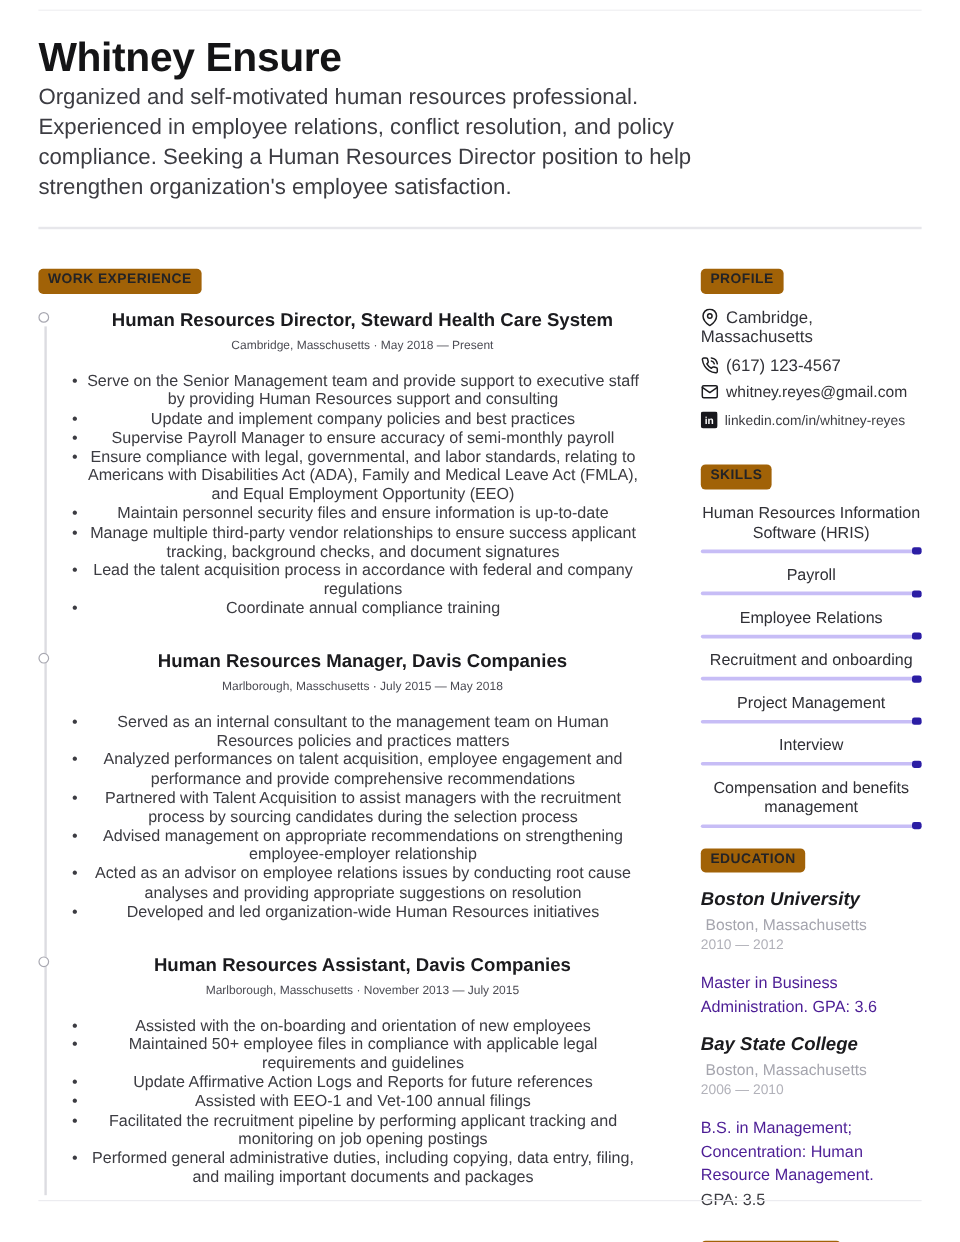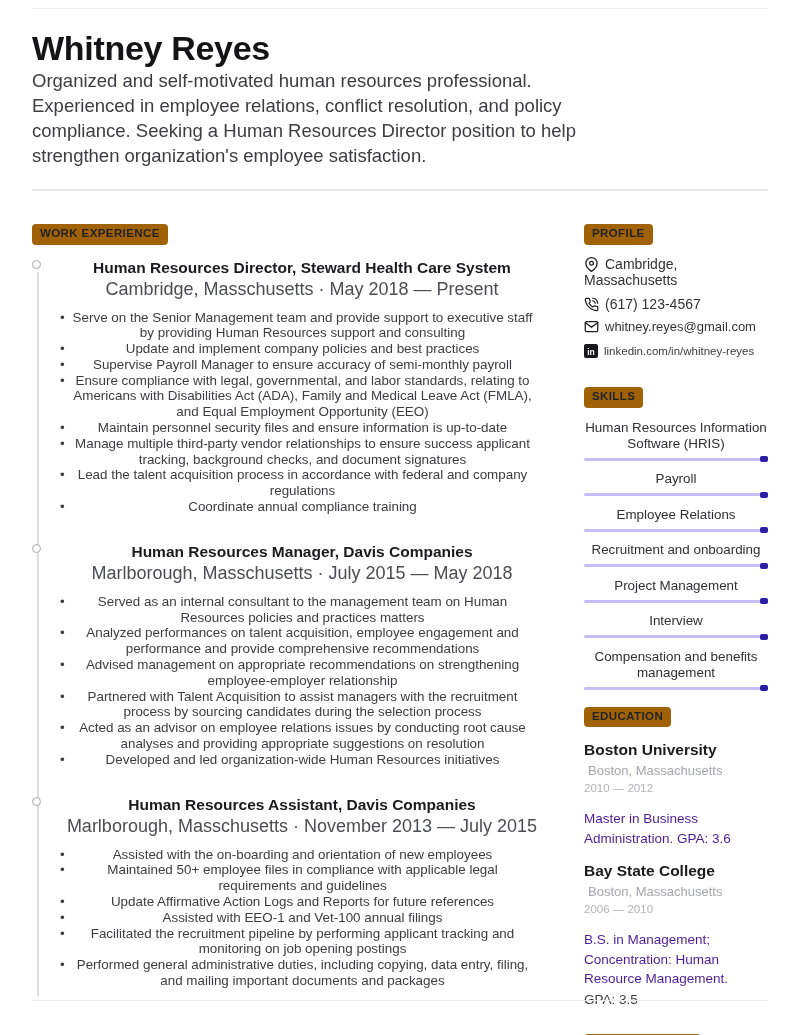--- a/index.html
+++ b/index.html
@@ -24,21 +24,21 @@
            padding: 4px 8px 5px; font-size: 11.5px; font-weight: 700; letter-spacing: 0.4px; line-height: 1; }
 
   
   .jobs { position: relative; margin-top: 13px; text-align: center; }
   .jobs::before { content: ""; position: absolute; left: 5px; top: 14px; bottom: -7px; width: 1.5px; background: #dcdce1; }
   .job { position: relative; padding-left: 23px; margin-bottom: 27px; }
   .job:last-child { margin-bottom: 0; }
   .dot { position: absolute; left: 0; top: 2px; width: 9px; height: 9px; border: 1.5px solid #a8a8b1;
          border-radius: 50%; background: #ffffff; z-index: 1; }
   .job-title { margin: 0; font-size: 15.5px; line-height: 19px; font-weight: 700; color: #1b1b1e; }
-  .job-meta { margin: 3px 0 0; font-size: 18px; line-height: 18px; color: #4c4c54; }
+  .job-meta { margin: 3px 0 0; font-size: 10px; line-height: 18px; color: #4c4c54; }
   .job ul { list-style: none; margin: 12px 0 0 5px; padding: 0 14px 0 0; }
   .job li { position: relative; padding-left: 10px; font-size: 13.4px; line-height: 15.8px; color: #3c3c42; }
   .job li::before { content: "\2022"; position: absolute; left: 0; top: 0; color: #3c3c42; }
 
   
   .side-section { margin-bottom: 0; }
   .profile-rows { margin-top: 11px; }
   .profile-row { margin: 0 0 7px; font-size: 14px; line-height: 16.5px; color: #323238; }
   .profile-row.email { font-size: 13px; }
   .profile-row.linkedin { font-size: 11.5px; color: #3c3c42; }
@@ -48,36 +48,36 @@
   .skills-block { margin-top: 27px; }
   .skills-list { list-style: none; margin: 12px 0 0; padding: 0; text-align: center; }
   .skills-list li { margin-bottom: 10.5px; }
   .skill-label { font-size: 13.4px; line-height: 16px; color: #303036; }
   .skill-bar { position: relative; height: 3px; background: #c7bdf6; border-radius: 2px; margin-top: 6px; }
   .skill-bar::after { content: ""; position: absolute; right: 0; top: -1.5px; width: 8px; height: 6px;
                       background: #2b1da4; border-radius: 2px; }
 
   .education-block { margin-top: 16px; }
   .edu-entry { margin-top: 13px; }
-  .edu-school { margin: 0; font-size: 15.5px; line-height: 19px; font-weight: 700; color: #1b1b1e; }
+  .edu-school { margin: 0; font-size: 15.5px; line-height: 19px; font-weight: 700; color: #1b1b1e; font-style: italic; }
   .edu-loc { margin: 3px 4px 0; font-size: 13px; line-height: 17px; color: #a5a5ae; }
   .edu-dates { margin: 2px 0 0; font-size: 11.5px; line-height: 15px; color: #b2b2ba; }
   .edu-degree { margin: 13px 0 0; font-size: 13.5px; line-height: 19.5px; color: #4c1d95; }
   .edu-gpa { margin: 1px 0 0; font-size: 13.5px; line-height: 19.5px; color: #3c3c42; }
 
   .cert-block { margin-top: 24px; }
 </style>
 </head>
 <body>
 
 <div class="page">
   <div class="rule-top"></div>
 
   <header>
-    <h1 class="name">Whitney Reyes</h1>
+    <h1 class="name">Whitney Ensure</h1>
     <p class="summary">Organized and self-motivated human resources professional. Experienced in employee relations, conflict resolution, and policy compliance. Seeking a Human Resources Director position to help strengthen organization's employee satisfaction.</p>
   </header>
 
   <hr class="rule divider">
 
   <div class="columns">
 
     <div class="col-left">
       <span class="badge">WORK EXPERIENCE</span>
 
@@ -99,22 +99,22 @@
             </ul>
         </div>
 
         <div class="job">
           <span class="dot"></span>
           <h2 class="job-title">Human Resources Manager, Davis Companies</h2>
           <p class="job-meta">Marlborough, Masschusetts · July 2015 — May 2018</p>
           <ul>
               <li>Served as an internal consultant to the management team on Human Resources policies and practices matters</li>
               <li>Analyzed performances on talent acquisition, employee engagement and performance and provide comprehensive recommendations</li>
+              <li>Partnered with Talent Acquisition to assist managers with the recruitment process by sourcing candidates during the selection process</li>
               <li>Advised management on appropriate recommendations on strengthening employee-employer relationship</li>
-              <li>Partnered with Talent Acquisition to assist managers with the recruitment process by sourcing candidates during the selection process</li>
               <li>Acted as an advisor on employee relations issues by conducting root cause analyses and providing appropriate suggestions on resolution</li>
               <li>Developed and led organization-wide Human Resources initiatives</li>
             </ul>
         </div>
 
         <div class="job">
           <span class="dot"></span>
           <h2 class="job-title">Human Resources Assistant, Davis Companies</h2>
           <p class="job-meta">Marlborough, Masschusetts · November 2013 — July 2015</p>
           <ul>

